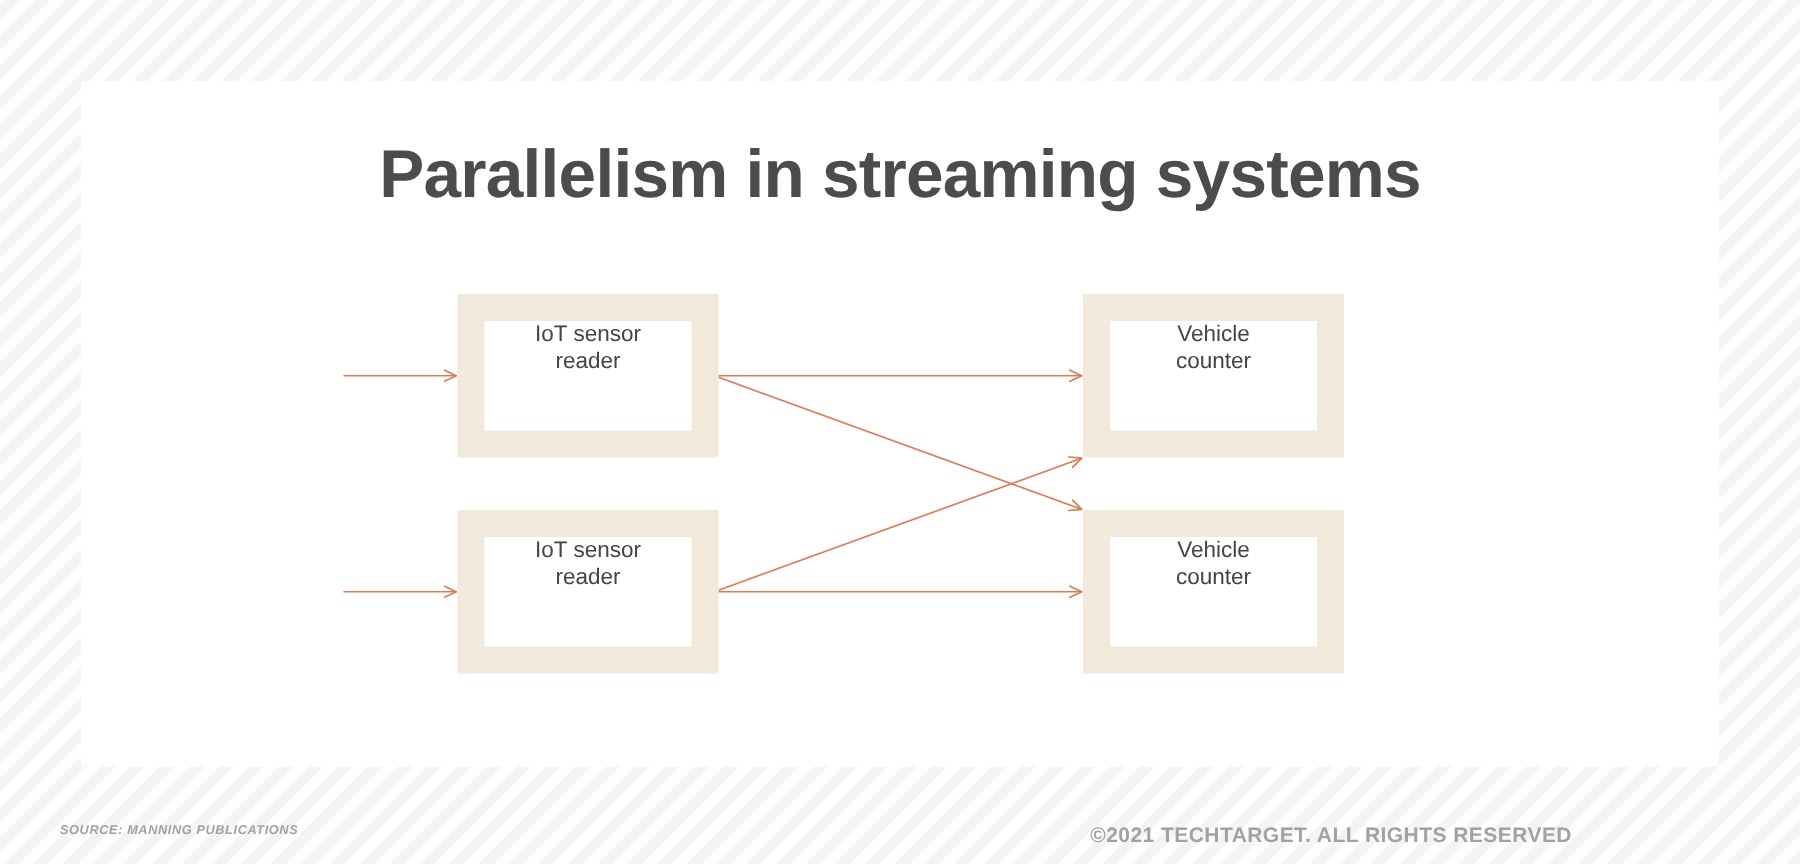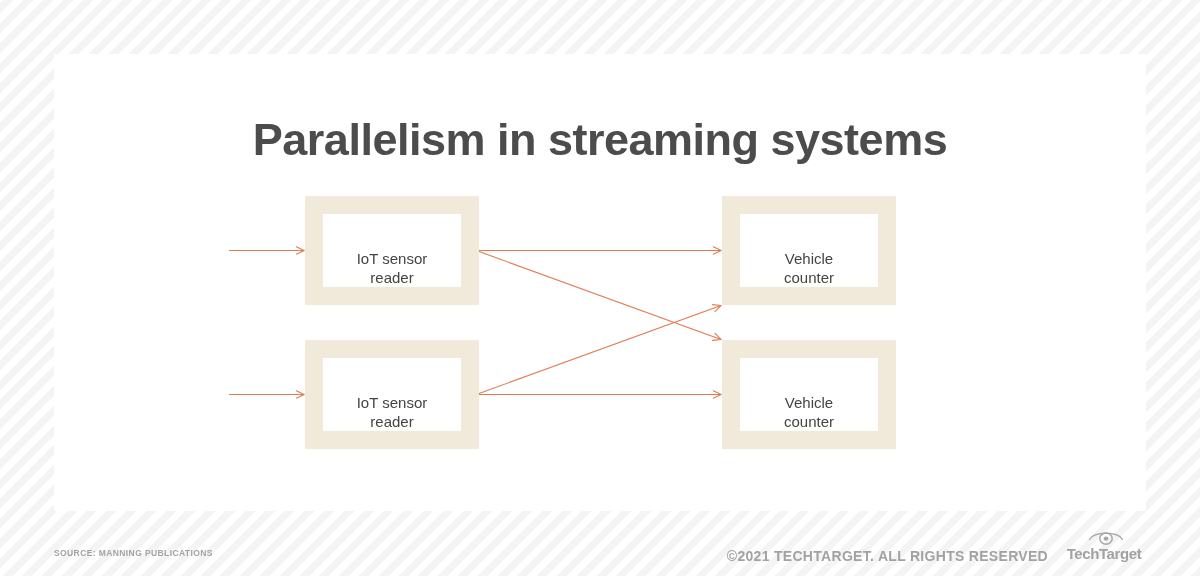--- a/index.html
+++ b/index.html
@@ -47,21 +47,20 @@
     left: 0;
     top: 36px;
     width: 1092px;
     text-align: center;
     font-size: 45px;
     font-weight: bold;
     color: #4c4c4c;
     letter-spacing: -0.5px;
     font-family: "Liberation Sans", sans-serif;
     white-space: nowrap;
-    margin-top: 24px;
   }
 
   
   #diagram {
     position: absolute;
     left: 0;
     top: 0;
     width: 1092px;
     height: 457px;
   }
@@ -70,21 +69,21 @@
     position: absolute;
     background: #f1eada;
     box-sizing: border-box;
     padding: 18px;
   }
   .node-inner {
     width: 100%;
     height: 100%;
     background: #ffffff;
     display: flex;
-    align-items: flex-end;
+    align-items: flex-start;
     justify-content: center;
     text-align: center;
     box-sizing: border-box;
   }
   .node-label {
     font-size: 15px;
     line-height: 1.22;
     color: #444444;
     font-family: "Liberation Sans", sans-serif;
     white-space: pre-line;
@@ -108,28 +107,29 @@
   
   #footer {
     position: absolute;
     left: 0;
     top: 511px;
     width: 1200px;
     height: 65px;
   }
   #source-text {
     position: absolute;
-    left: 54px;
+    left: 40px;
     top: 37px;
     font-size: 8.5px;
     font-weight: bold;
     letter-spacing: 0.4px;
     color: #a2a2a2;
     font-family: "Liberation Sans", sans-serif;
     white-space: nowrap;
+    font-style: italic;
   }
   #copyright-text {
     position: absolute;
     right: 152px;
     top: 37px;
     font-size: 14px;
     font-weight: bold;
     letter-spacing: 0.3px;
     color: #a2a2a2;
     font-family: "Liberation Sans", sans-serif;
@@ -225,23 +225,15 @@
         </div>
       </div>
 
     </div>
   </div>
 
   <div id="footer">
     <div id="source-text">SOURCE: MANNING PUBLICATIONS</div>
     <div id="copyright-text">©2021 TECHTARGET. ALL RIGHTS RESERVED</div>
 
-    <div id="logo">
-      <svg id="logo-mark" viewBox="0 0 36 18">
-        <path d="M1.5,11.5 C6,3.2 30,3.2 34.5,11.5" fill="none" stroke="#a8a8a8" stroke-width="1.4" stroke-linecap="round"></path>
-        <ellipse cx="18" cy="10.6" rx="6.2" ry="5.6" fill="none" stroke="#a8a8a8" stroke-width="1.5"></ellipse>
-        <ellipse cx="18" cy="10.6" rx="2.4" ry="2.2" fill="#a8a8a8"></ellipse>
-      </svg>
-      <div id="logo-word">TechTarget</div>
-    </div>
   </div>
 
 </div>
 
 </body></html>

